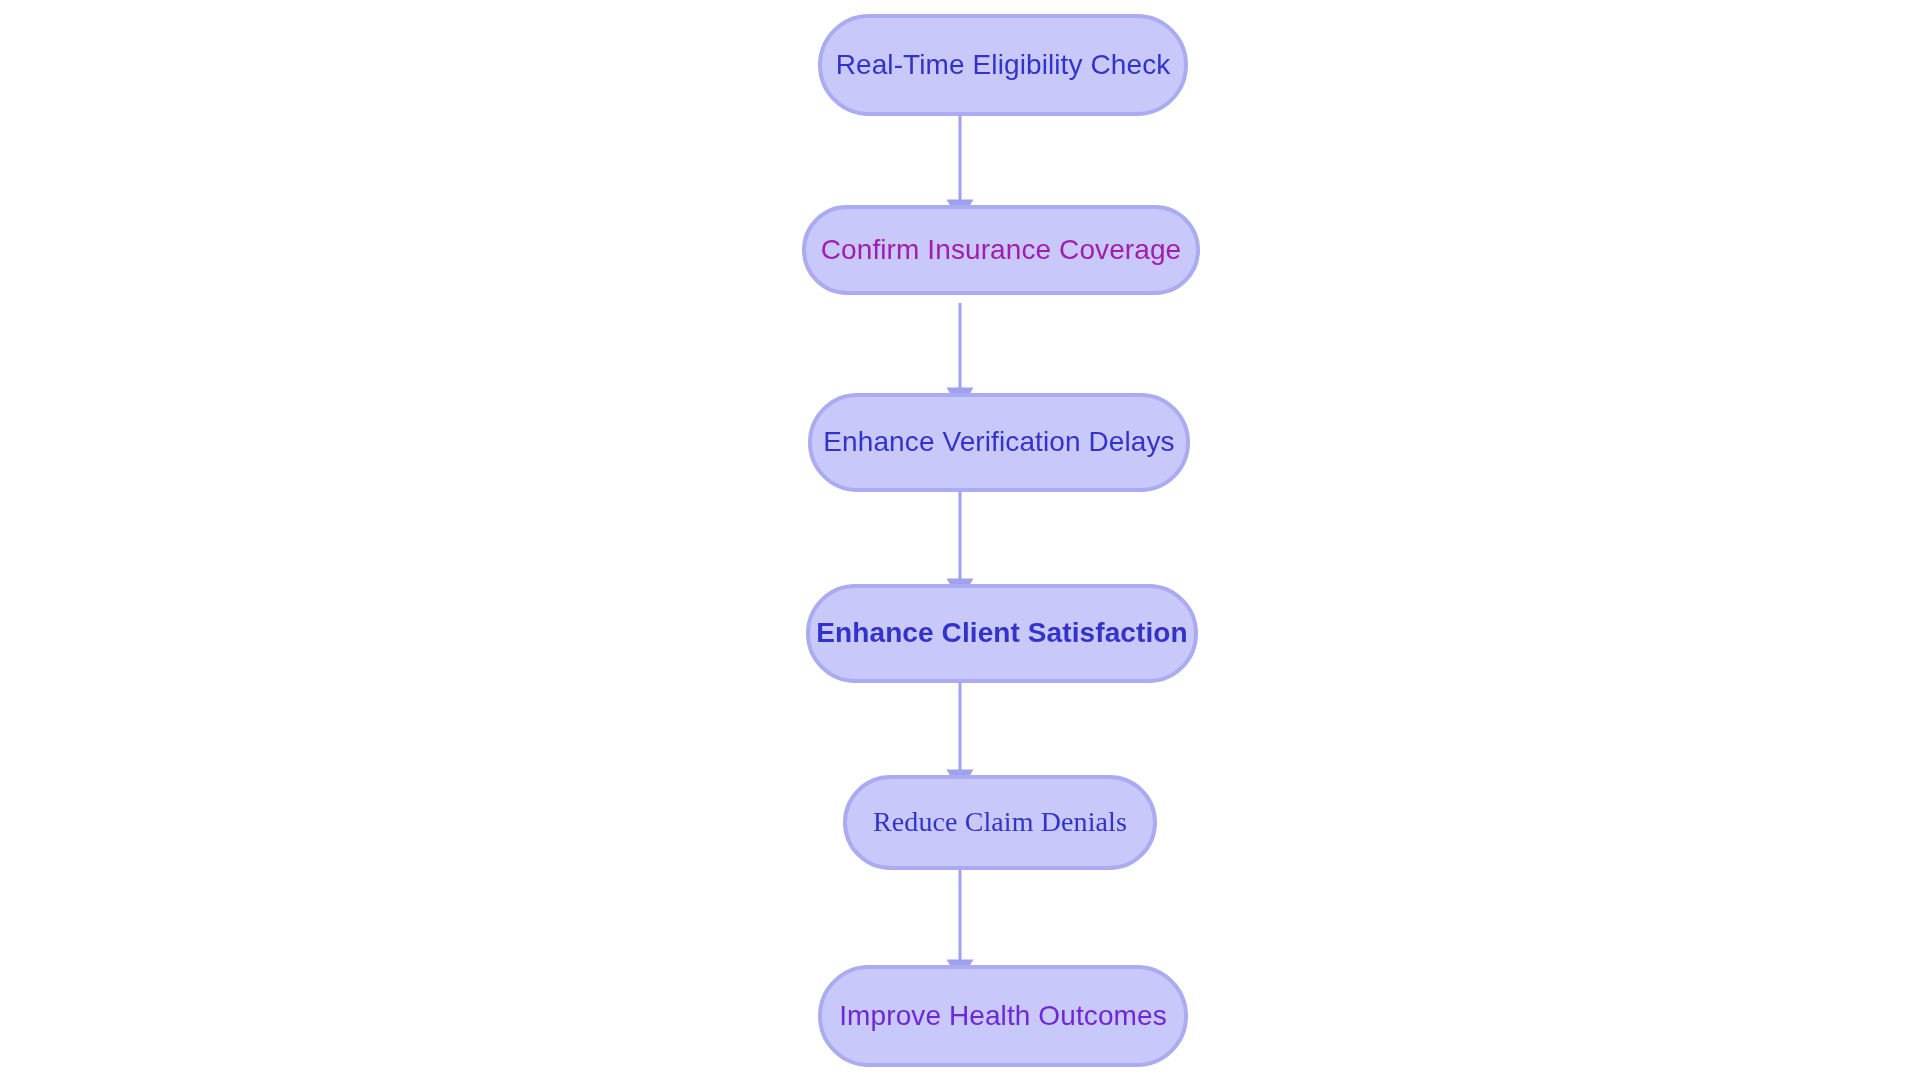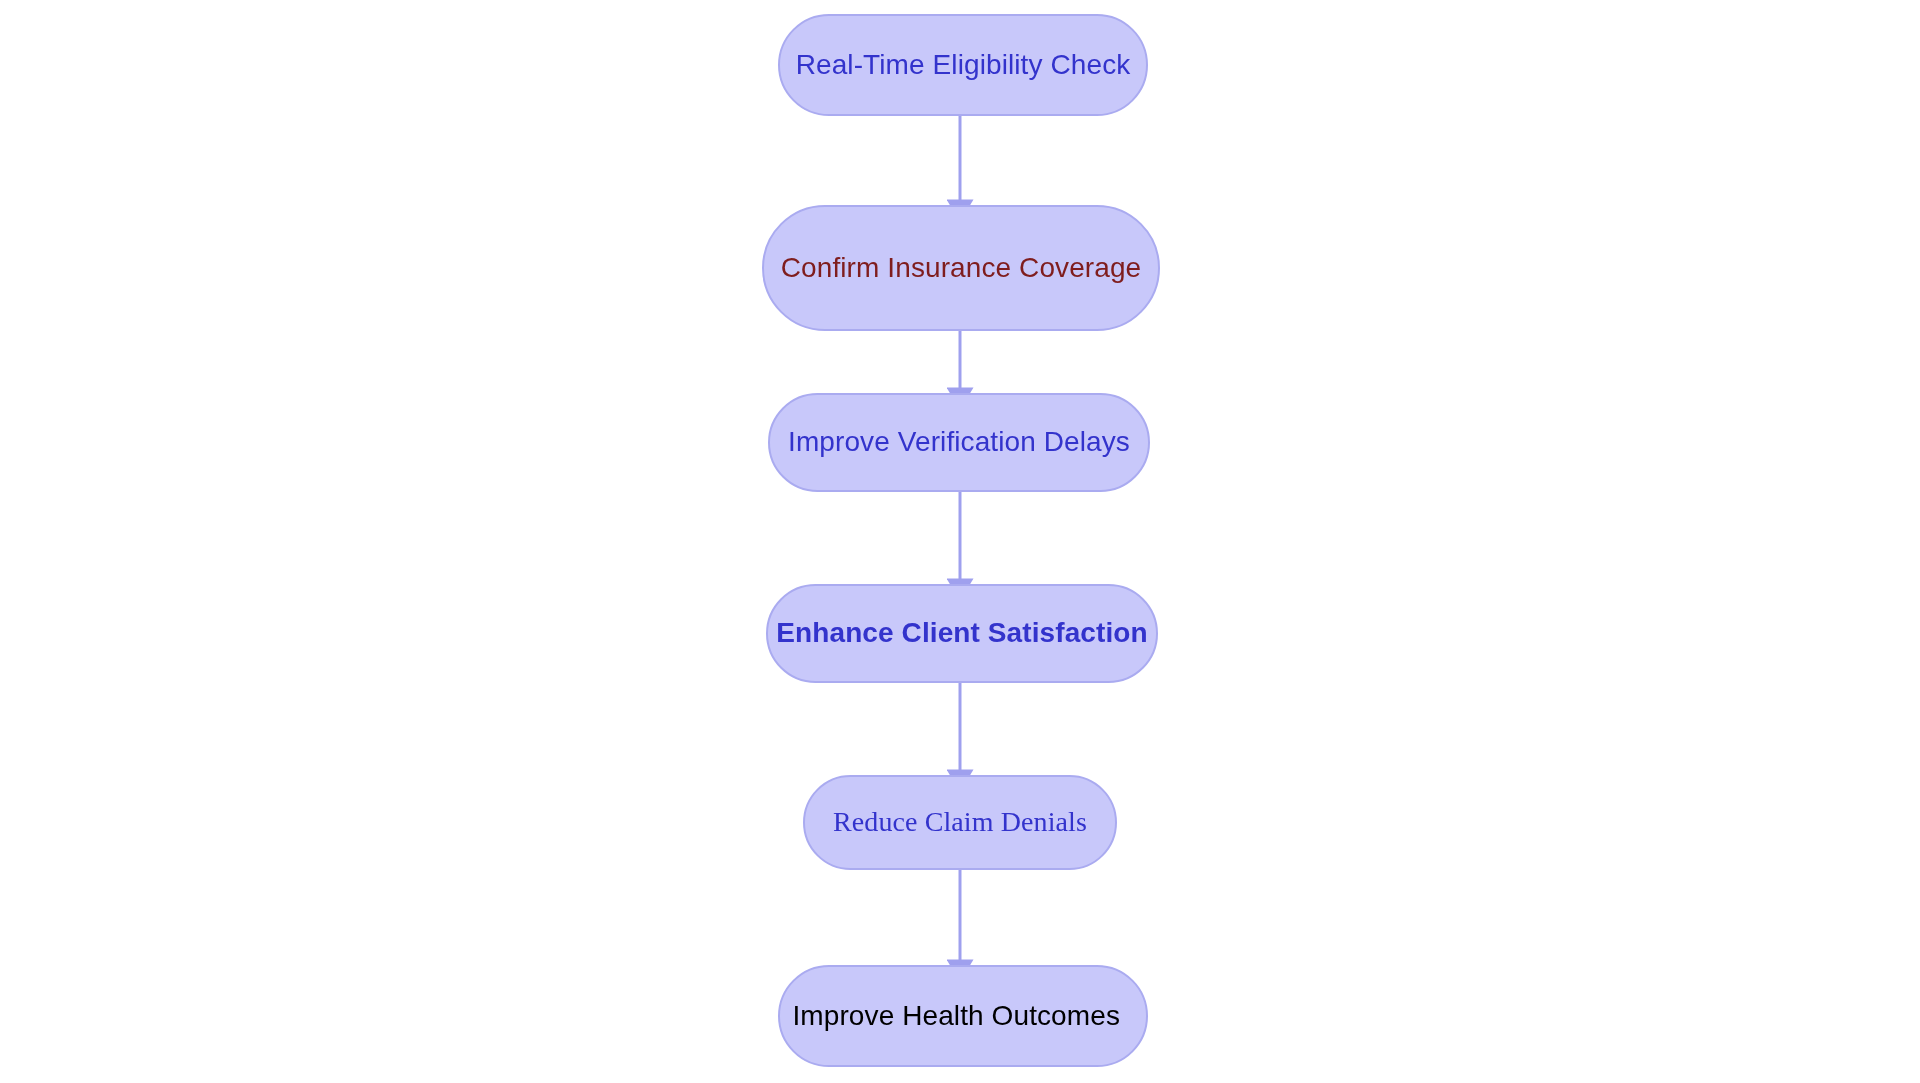--- a/index.html
+++ b/index.html
@@ -30,29 +30,30 @@
     height: 1083px;
   }
 
   .flow-node {
     position: absolute;
     box-sizing: border-box;
     display: flex;
     align-items: center;
     justify-content: center;
     background: #c8c8fa;
-    border: 2px solid #3b82f6;
+    border: 4px solid #3b82f6;
     border-radius: 999px;
     color: #3333cc;
     font-size: 28px;
     font-weight: 400;
     letter-spacing: 0.1px;
     line-height: 1.1;
     white-space: nowrap;
     z-index: 2;
+    margin-left: 40px;
   }
 
   .flow-node .node-label {
     display: block;
     padding: 0 26px;
     color: inherit;
     font-size: inherit;
   }
 </style>
 </head>
@@ -72,30 +73,30 @@
         <line x1="960" y1="492" x2="960" y2="582" stroke="#9fa0ee" stroke-width="3" marker-end="url(#arrowhead)"></line>
         <line x1="960" y1="683" x2="960" y2="773" stroke="#9fa0ee" stroke-width="3" marker-end="url(#arrowhead)"></line>
         <line x1="960" y1="870" x2="960" y2="963" stroke="#9fa0ee" stroke-width="3" marker-end="url(#arrowhead)"></line>
       </g>
   </svg>
 
   <div id="nodes-group">
       <div class="flow-node" style="left: 778px; top: 14px; width: 370px; height: 102px; background: rgb(200, 200, 250); border-color: rgb(170, 171, 240); color: rgb(51, 51, 204);">
         <span class="node-label">Real-Time Eligibility Check</span>
       </div>
-      <div class="flow-node" style="left: 762px; top: 205px; width: 398px; height: 126px; background: rgb(200, 200, 250); border-color: rgb(170, 171, 240); color: #7f1d1d;">
+      <div class="flow-node" style="left: 762px; top: 205px; width: 398px; height: 90px; background: rgb(200, 200, 250); border-color: rgb(170, 171, 240); color: #a21caf;">
         <span class="node-label">Confirm Insurance Coverage</span>
       </div>
       <div class="flow-node" style="left: 768px; top: 393px; width: 382px; height: 99px; background: rgb(200, 200, 250); border-color: rgb(170, 171, 240); color: rgb(51, 51, 204);">
-        <span class="node-label">Improve Verification Delays</span>
+        <span class="node-label">Enhance Verification Delays</span>
       </div>
       <div class="flow-node" style="left: 766px; top: 584px; width: 392px; height: 99px; background: rgb(200, 200, 250); border-color: rgb(170, 171, 240); color: rgb(51, 51, 204); font-weight: bold;">
         <span class="node-label">Enhance Client Satisfaction</span>
       </div>
       <div class="flow-node" style="left: 803px; top: 775px; width: 314px; height: 95px; background: rgb(200, 200, 250); border-color: rgb(170, 171, 240); color: rgb(51, 51, 204); font-family: Liberation Serif, serif;">
         <span class="node-label">Reduce Claim Denials</span>
       </div>
-      <div class="flow-node" style="left: 778px; top: 965px; width: 370px; height: 102px; background: rgb(200, 200, 250); border-color: rgb(170, 171, 240); color: #000000; justify-content: flex-end;">
+      <div class="flow-node" style="left: 778px; top: 965px; width: 370px; height: 102px; background: rgb(200, 200, 250); border-color: rgb(170, 171, 240); color: #6d28d9;">
         <span class="node-label">Improve Health Outcomes</span>
       </div>
     </div>
 
 </div>
 
 </body></html>

